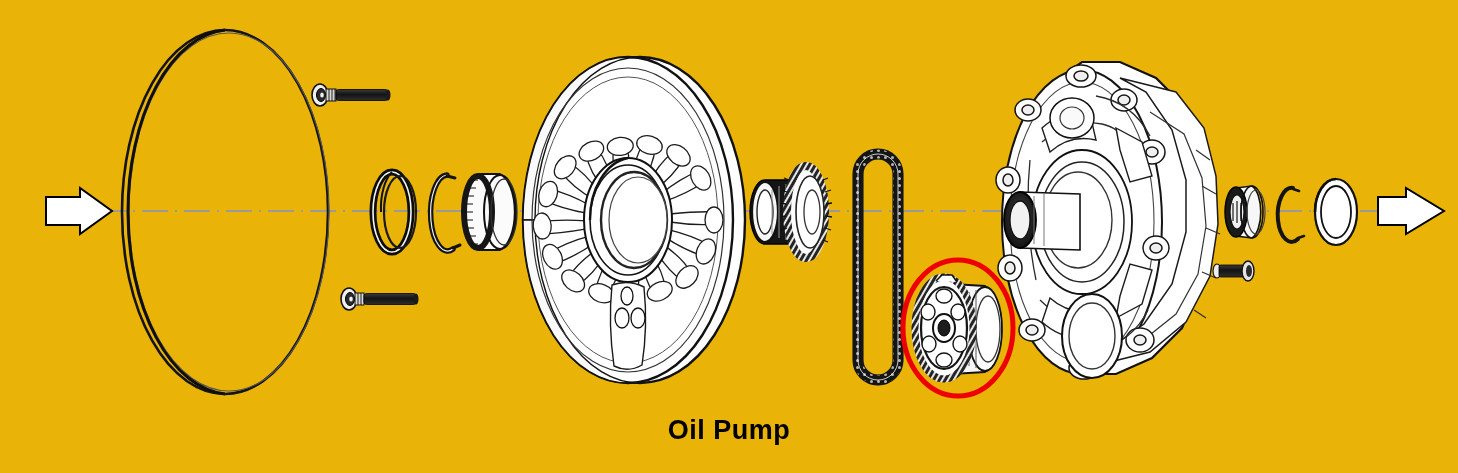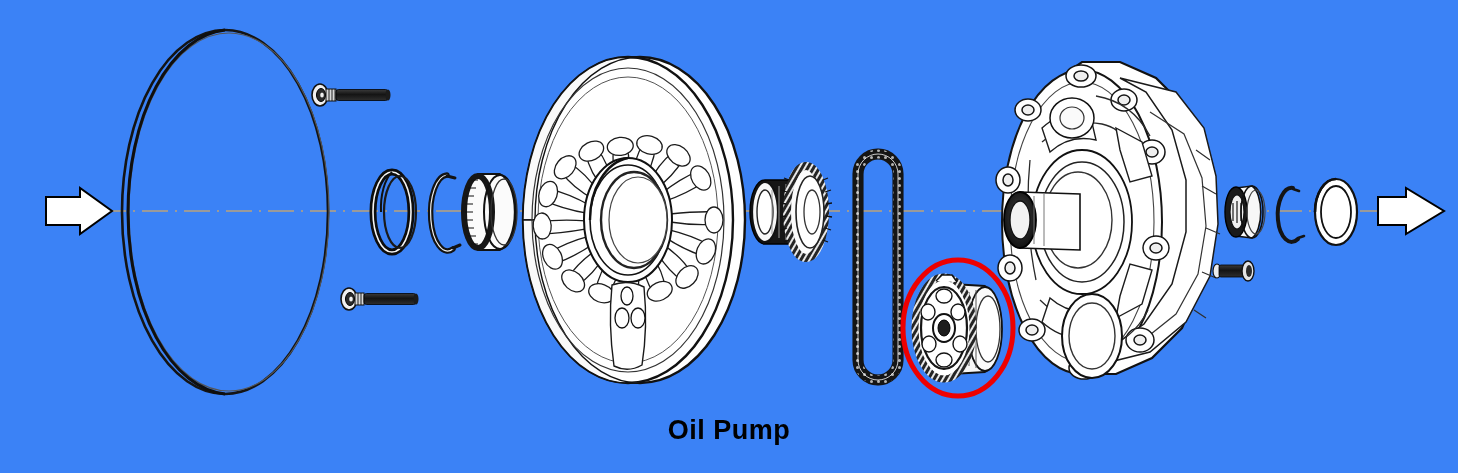--- a/index.html
+++ b/index.html
@@ -1,17 +1,17 @@
 <!DOCTYPE html>
 <html><head>
 <meta charset="utf-8">
 <style>
   html,body{margin:0;padding:0;background:#ffffff;}
   body{font-family:"Liberation Sans",sans-serif;}
-  #stage{position:relative;width:1458px;height:473px;background:#3b82f6;overflow:hidden;}
+  #stage{position:relative;width:1458px;height:473px;background:#eab308;overflow:hidden;}
   #stage svg{position:absolute;top:0;left:0;}
   .caption{
     position:absolute;
     left:0;width:1458px;
     text-align:center;
     font-family:"Liberation Sans",sans-serif;
     font-weight:bold;
     color:#000000;
     letter-spacing:0.5px;
     white-space:nowrap;

